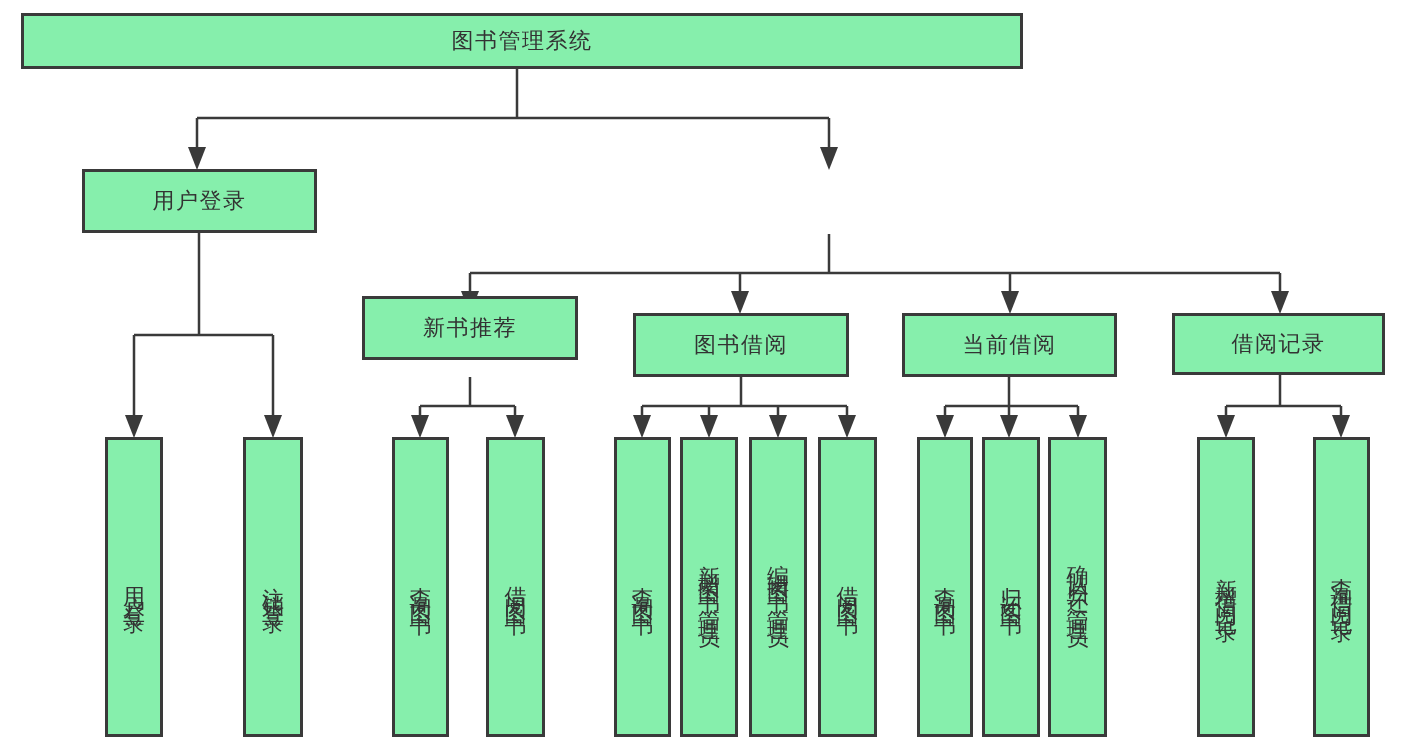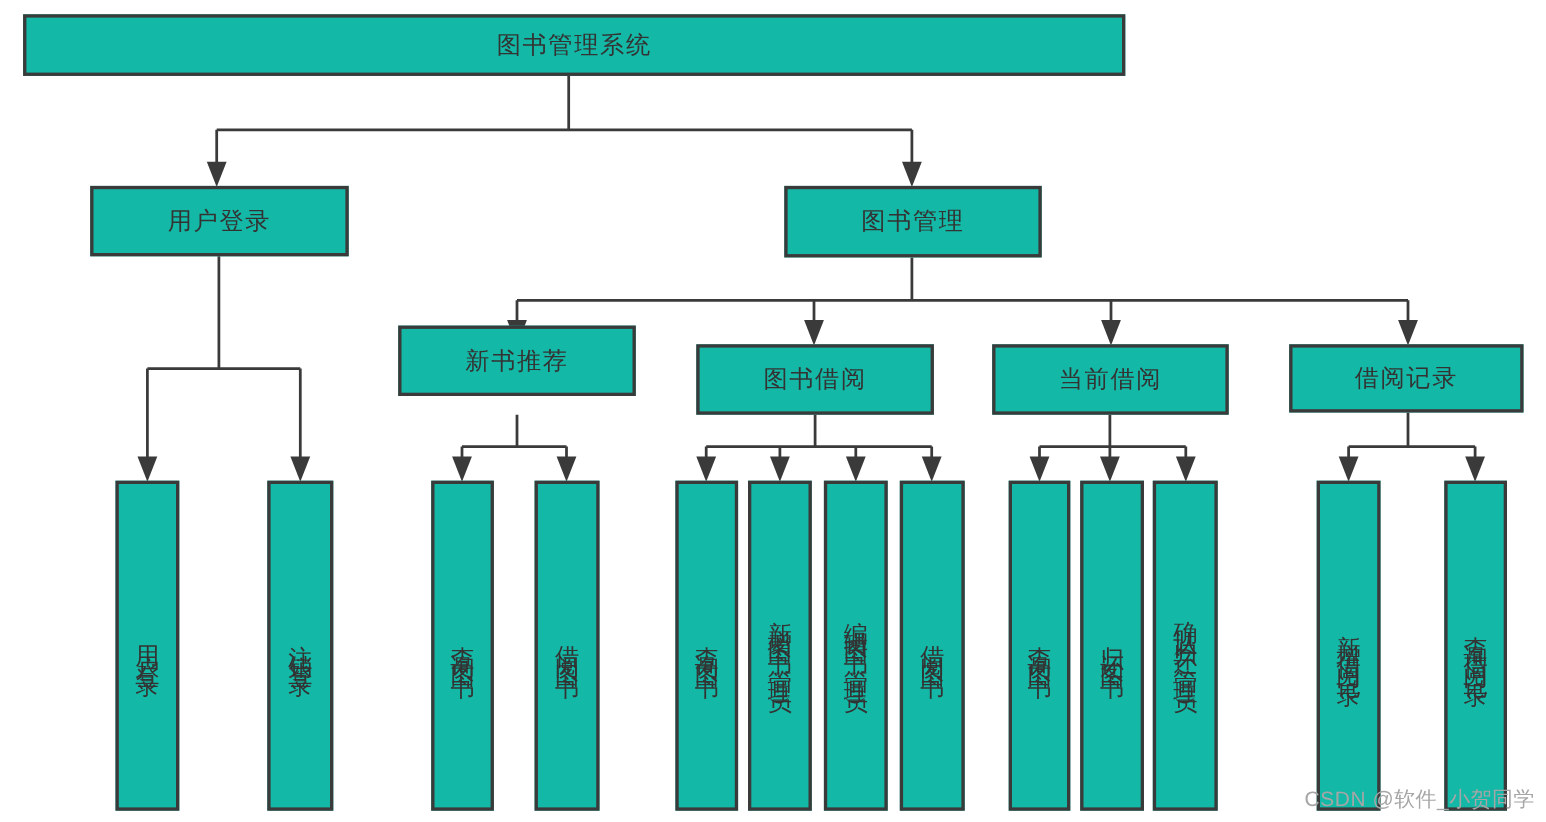--- a/index.html
+++ b/index.html
@@ -9,21 +9,21 @@
     height: 747px;
     background: #ffffff;
     font-family: "Liberation Sans", "DejaVu Sans", sans-serif;
     overflow: hidden;
   }
   svg.wires { position: absolute; left: 0; top: 0; z-index: 0; }
   .box {
     position: absolute;
     box-sizing: border-box;
     border: 3px solid #3a3a3a;
-    background: #14b8a6;
+    background: #86efac;
     display: flex;
     align-items: center;
     justify-content: center;
     z-index: 1;
   }
   .box .lbl {
     font-size: 22px;
     color: #333333;
     letter-spacing: 1.5px;
     white-space: nowrap;
@@ -85,23 +85,20 @@
     </g>
   </svg>
 
   <div class="box" style="left:21px;top:13px;width:1002px;height:56px">
     <span class="lbl">图书管理系统</span>
   </div>
 
   <div class="box" style="left:82px;top:169px;width:235px;height:64px">
     <span class="lbl">用户登录</span>
   </div>
-  <div class="box" style="left:713px;top:169px;width:234px;height:65px">
-    <span class="lbl">图书管理</span>
-  </div>
 
   <div class="box" style="left:362px;top:296px;width:216px;height:64px">
     <span class="lbl">新书推荐</span>
   </div>
   <div class="box" style="left:902px;top:313px;width:215px;height:64px">
     <span class="lbl">当前借阅</span>
   </div>
   <div class="box" style="left:633px;top:313px;width:216px;height:64px">
     <span class="lbl">图书借阅</span>
   </div>
@@ -146,15 +143,14 @@
     <span class="lbl">确认归还（管理员）</span>
   </div>
 
   <div class="box vbox" style="left:1197px;top:437px;width:58px;height:300px">
     <span class="lbl">新增借阅记录</span>
   </div>
   <div class="box vbox" style="left:1313px;top:437px;width:57px;height:300px">
     <span class="lbl">查询借阅记录</span>
   </div>
 
-  <div id="watermark">CSDN @软件_小贺同学</div>
 
 </div>
 
 </body></html>

